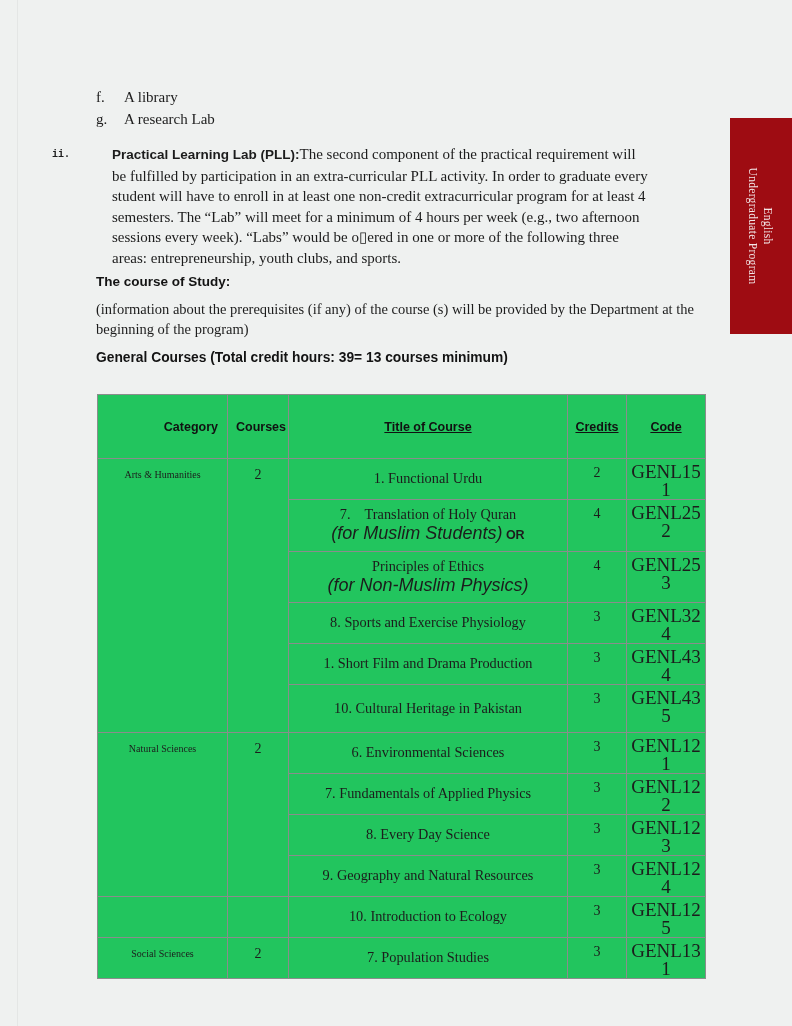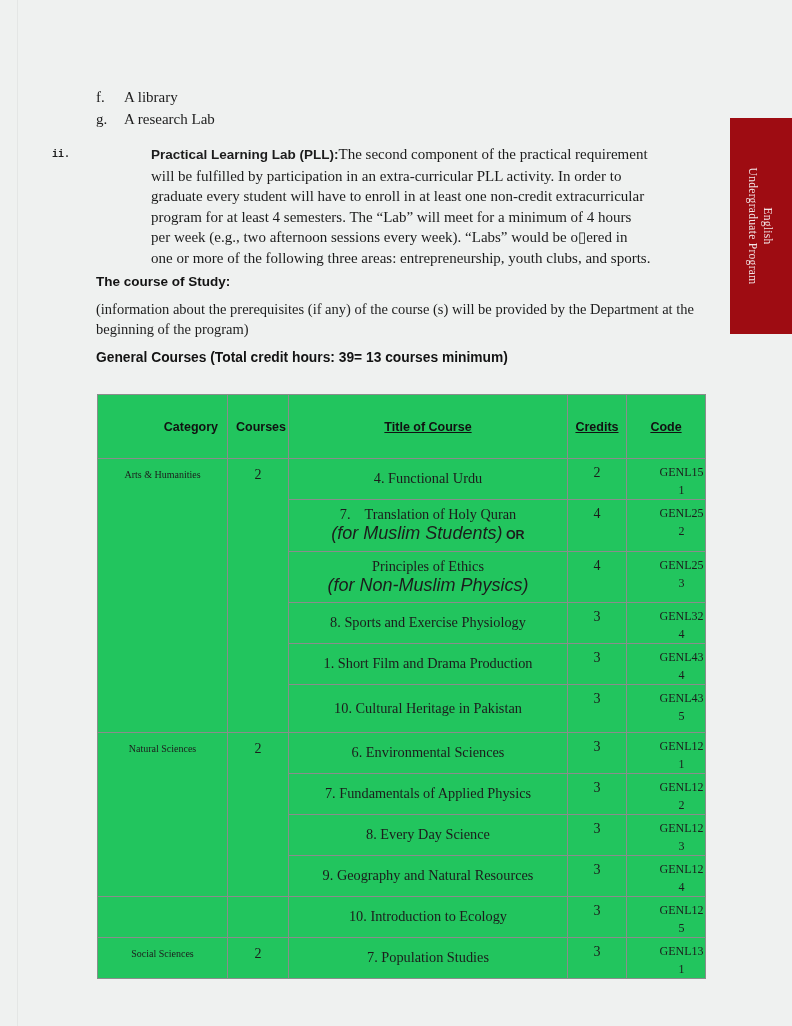--- a/index.html
+++ b/index.html
@@ -102,21 +102,20 @@
     font-weight: bold;
     font-size: 10px;
     line-height: 20px;
     padding-top: 1px;
   }
   .roman-body {
     flex: 1 1 auto;
     font-size: 15px;
     line-height: 20.5px;
     text-align: left;
-    margin-left: 39px;
   }
   .lead-bold {
     font-family: "Liberation Sans", sans-serif;
     font-weight: bold;
     font-size: 13.5px;
   }
 
   
   .heading-sans {
     position: absolute;
@@ -203,24 +202,23 @@
     font-size: 14.3px;
   }
   td.cell-cred {
     vertical-align: top;
     padding-top: 4px;
     font-size: 14px;
   }
   td.cell-code {
     vertical-align: top;
     padding-top: 4px;
-    font-size: 12px;
+    font-size: 19px;
     line-height: 18px;
     word-break: break-all;
-    padding-left: 31px;
   }
   .title-italic {
     font-family: "Liberation Sans", sans-serif;
     font-style: italic;
     font-size: 18px;
   }
   .title-or {
     font-family: "Liberation Sans", sans-serif;
     font-weight: bold;
     font-style: normal;
@@ -277,21 +275,21 @@
             <span class="hdr-credits-wrap" style="text-decoration:underline">Credits</span>
           </th>
         <th class="hdr-underline"><span>Code</span></th>
       </tr>
     </thead>
     <tbody>
         <tr style="height: 38px;">
           <td class="cell-category" rowspan="6">Arts &amp; Humanities</td>
           <td class="cell-num" rowspan="6">2</td>
           <td class="cell-title">
-            <div>4. Functional Urdu</div>
+            <div>1. Functional Urdu</div>
           </td>
           <td class="cell-cred">2</td>
           <td class="cell-code">GENL151</td>
         </tr>
         <tr style="height: 50px;">
           <td class="cell-title">
             <div><span class="title-numbered">7.</span><span class="title-num-gap"></span><span class="title-main-txt">Translation of Holy Quran</span></div>
             <div><span class="title-italic">(for Muslim Students)</span><span class="title-or"> OR</span></div>
           </td>
           <td class="cell-cred">4</td>

